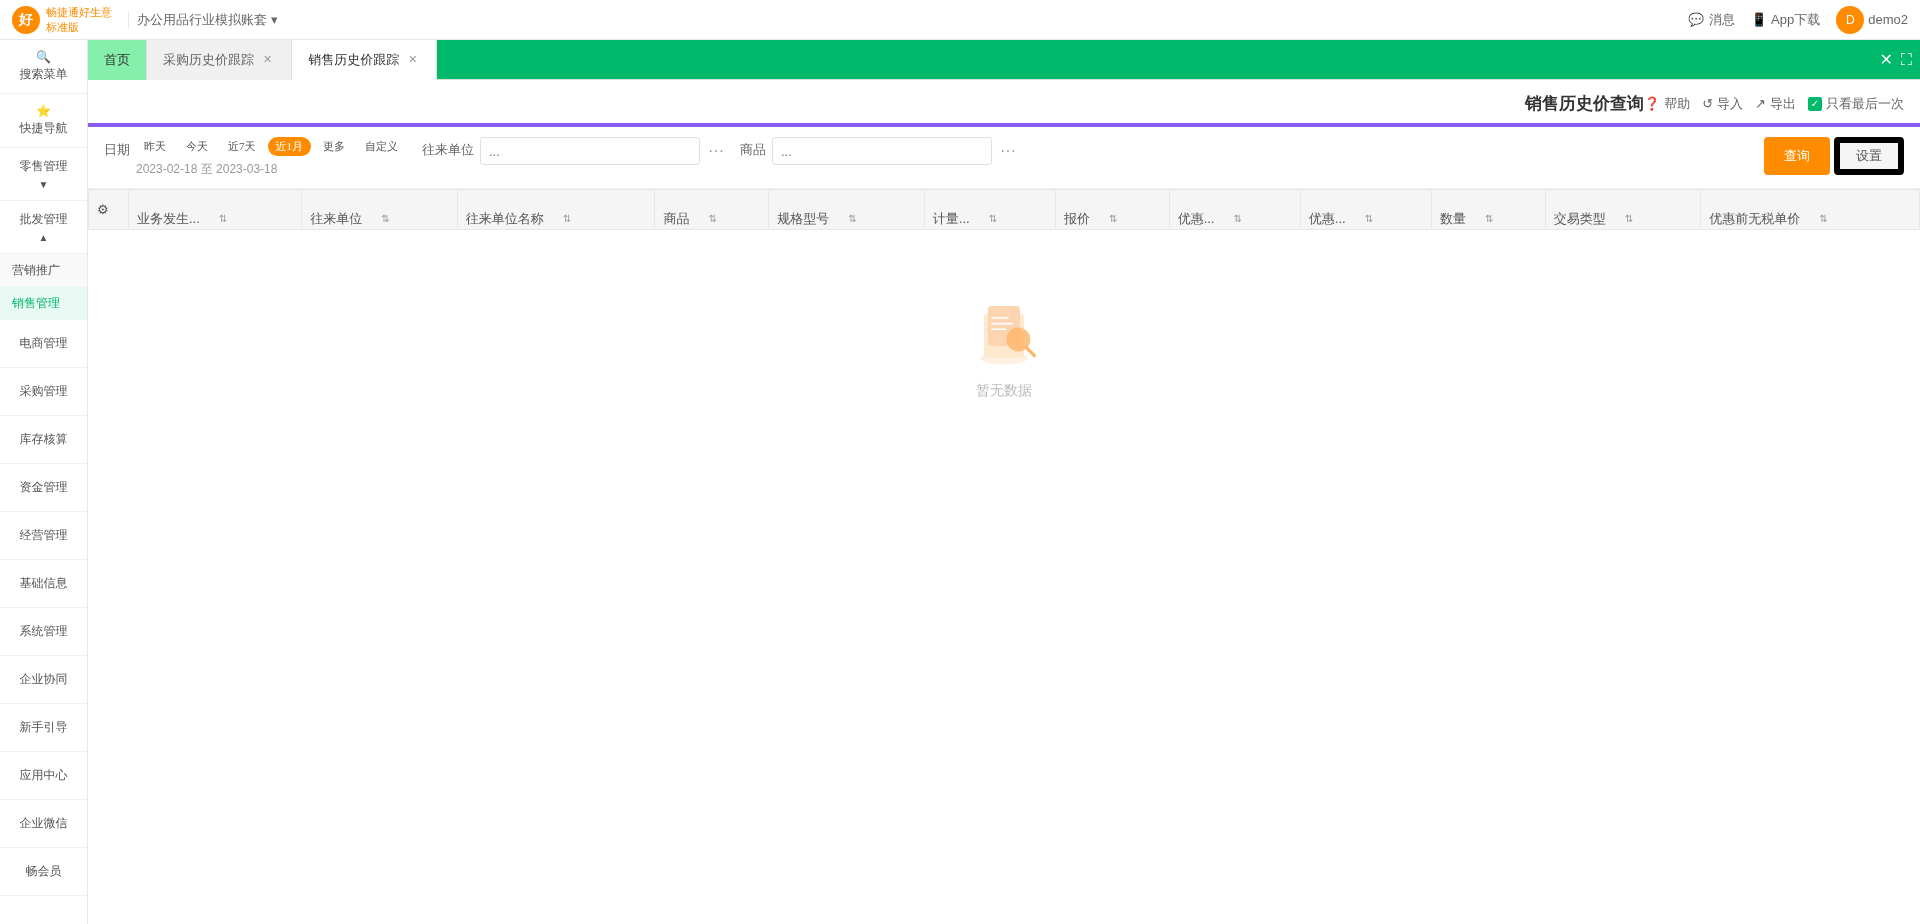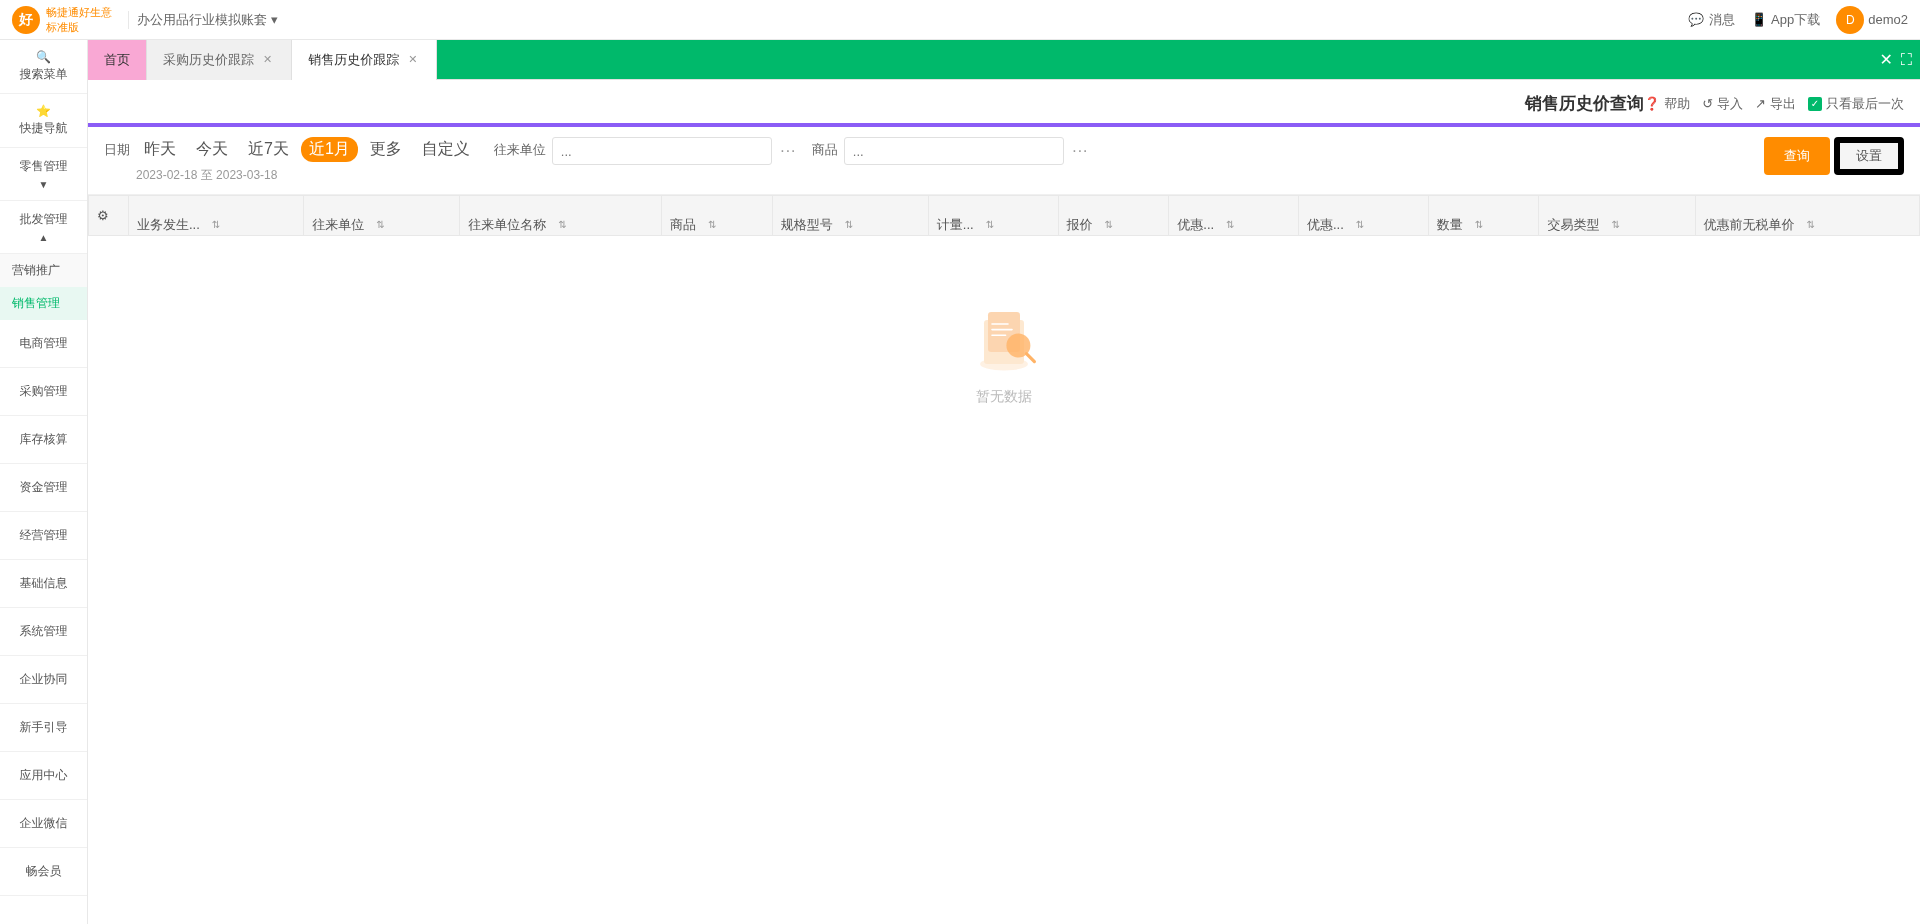--- a/index.html
+++ b/index.html
@@ -159,21 +159,21 @@
       color: #666;
       border-right: 1px solid #e0e0e0;
       background: #f0f0f0;
     }
     .tab-item.active {
       background: #fff;
       color: #333;
       border-bottom: none;
     }
     .tab-item.home {
-      background: #f9a8d4;
+      background: #86efac;
       color: #333;
     }
     .tab-close {
       font-size: 11px;
       color: #999;
       cursor: pointer;
       padding: 1px 3px;
       border-radius: 2px;
     }
     .tab-bar-actions {
@@ -257,24 +257,25 @@
       padding-top: 4px;
     }
     .filter-date-options {
       display: flex;
       align-items: center;
       gap: 4px;
       flex-wrap: wrap;
     }
     .date-btn {
       padding: 2px 8px;
-      font-size: 16px;
+      font-size: 11px;
       cursor: pointer;
       border-radius: 3px;
       color: #555;
+      font-family: Liberation Serif, serif;
     }
     .date-btn.active {
       background: #ff8c00;
       color: white;
       border-radius: 12px;
     }
     .date-range {
       font-size: 12px;
       color: #999;
       margin-top: 2px;
@@ -345,21 +346,21 @@
       text-align: left;
       font-weight: normal;
       color: #555;
       white-space: nowrap;
       cursor: pointer;
       user-select: none;
     }
     .th-content {
       display: flex;
       align-items: center;
-      gap: 12px;
+      gap: 19px;
       margin-top: 18px;
     }
     .sort-icon { font-size: 10px; color: #999; }
     .settings-col {
       width: 40px;
       text-align: center;
     }
 
     
     .empty-state {

